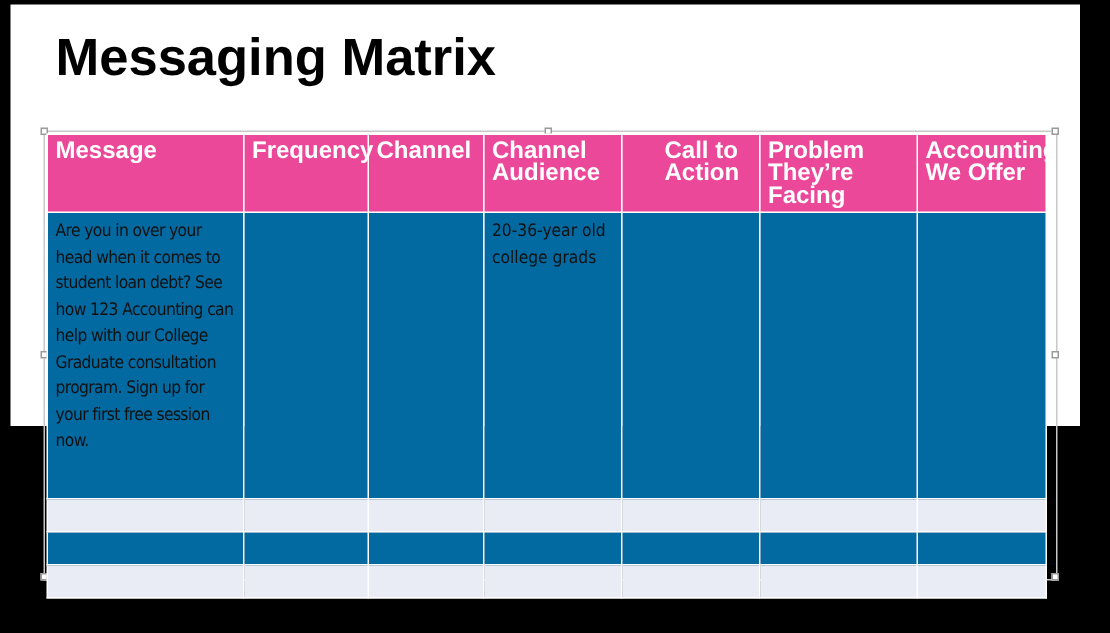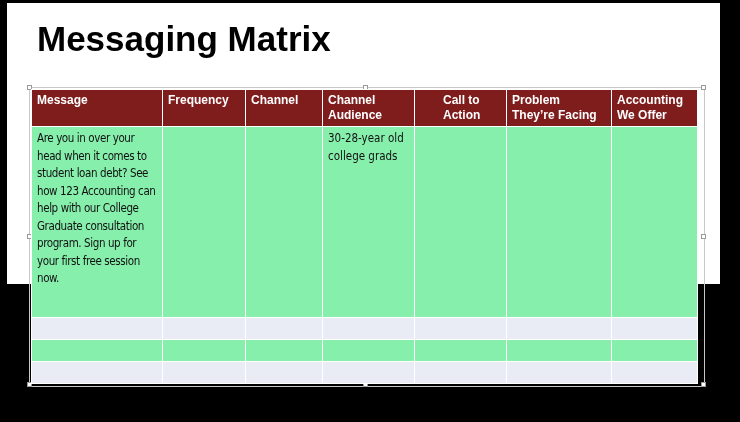--- a/index.html
+++ b/index.html
@@ -27,28 +27,28 @@
   }
   table.matrix {
     position: absolute; left: 24px; top: 86px;
     border-collapse: collapse; table-layout: fixed; width: 666px;
   }
   table.matrix th, table.matrix td {
     border: 1px solid #ffffff; vertical-align: top; text-align: left;
     padding: 3px 5px; box-sizing: border-box;
   }
   table.matrix th {
-    background: #7f1d1d; color: #ffffff; font-weight: bold;
-    font-size: 12px; line-height: 15px; height: 36px;
+    background: #ec4899; color: #ffffff; font-weight: bold;
+    font-size: 16px; line-height: 15px; height: 36px;
   }
   table.matrix td {
     font-family: "DejaVu Sans", sans-serif; font-size: 11.5px; line-height: 17.5px;
     color: #111111; font-stretch: condensed;
   }
-  tr.r-dark td { background: #86efac; }
+  tr.r-dark td { background: #0369a1; }
   tr.r-light td { background: #e9ebf5; }
   tr.r-short td { height: 22px; padding: 0; }
   .msg { letter-spacing: -0.4px; }
 </style>
 </head>
 <body>
 
 <div class="slide">
   <h1 class="title">Messaging Matrix</h1>
 
@@ -84,21 +84,21 @@
 They’re Facing</th>
         <th style="white-space:pre-line">Accounting
 We Offer</th>
       </tr>
     </thead>
     <tbody>
       <tr class="r-dark" style="height:191px">
         <td class="msg">Are you in over your head when it comes to student loan debt? See how 123 Accounting can help with our College Graduate consultation program. Sign up for your first free session now.</td>
         <td></td>
         <td></td>
-        <td>30-28-year old college grads</td>
+        <td>20-36-year old college grads</td>
         <td></td>
         <td></td>
         <td></td>
       </tr>
       <tr class="r-light r-short">
         <td></td>
         <td></td>
         <td></td>
         <td></td>
         <td></td>

